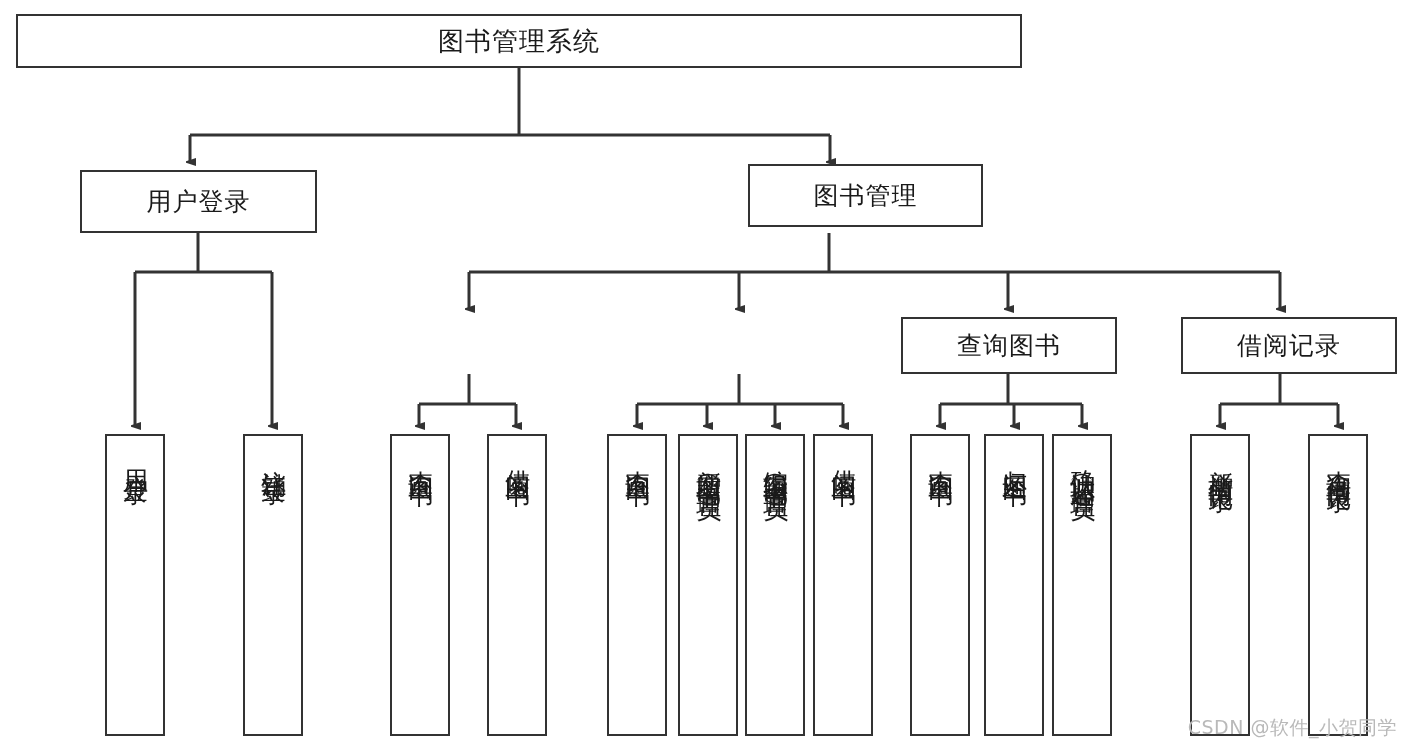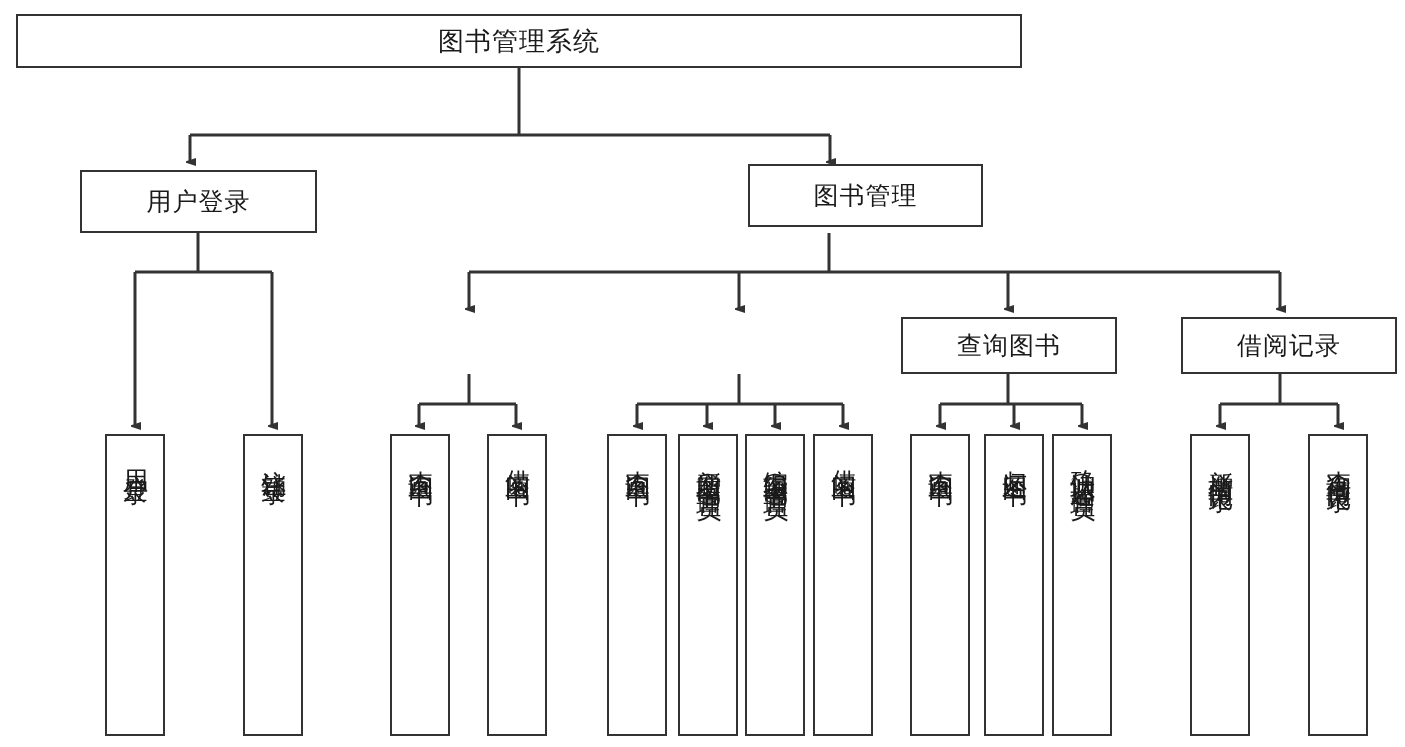--- a/index.html
+++ b/index.html
@@ -175,14 +175,15 @@
   <div class="node vert" id="node-leaf-10" style="left: 1052px; top: 434px; width: 60px; height: 302px;">
     <span class="vlabel">确认归还（管理员）</span>
   </div>
   <div class="node vert" id="node-leaf-11" style="left: 1190px; top: 434px; width: 60px; height: 302px;">
     <span class="vlabel">新增借阅记录</span>
   </div>
   <div class="node vert" id="node-leaf-12" style="left: 1308px; top: 434px; width: 60px; height: 302px;">
     <span class="vlabel">查询借阅记录</span>
   </div>
 
+  <div id="watermark">CSDN @软件_小贺同学</div>
 
 </div>
 
 </body></html>

